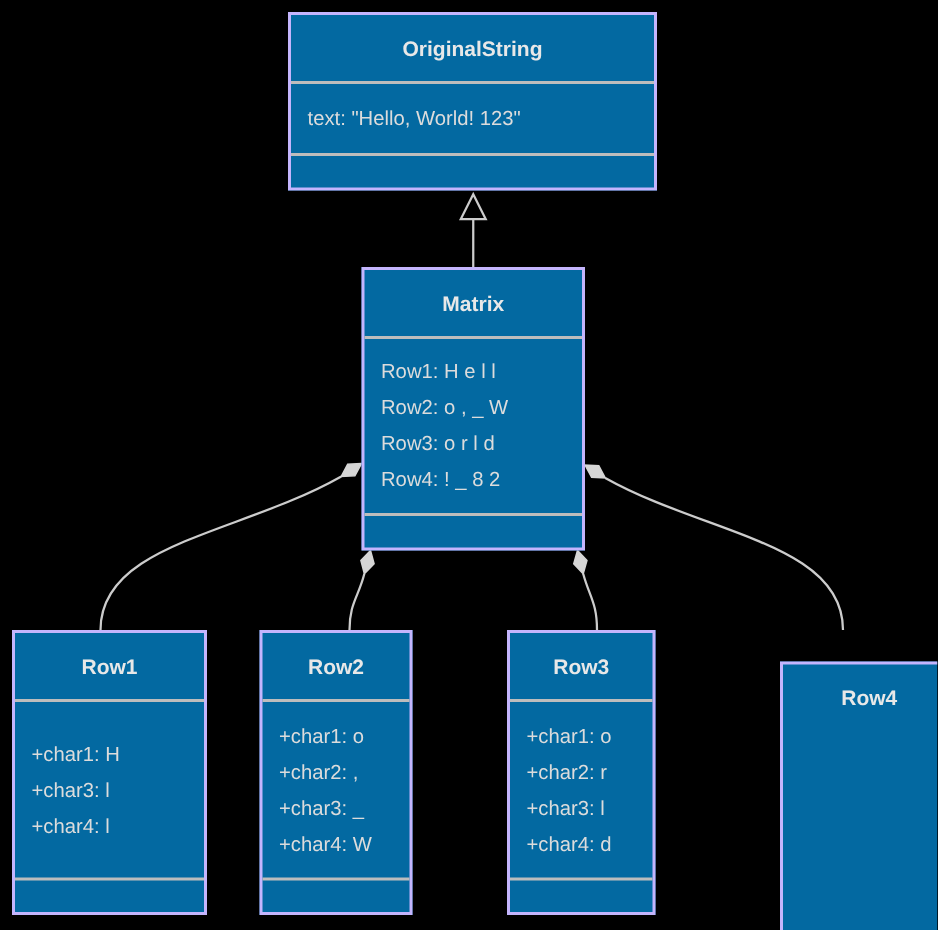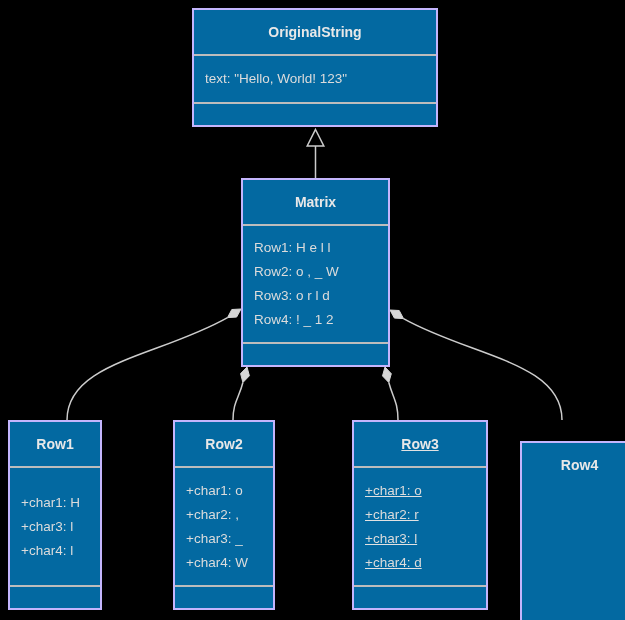--- a/index.html
+++ b/index.html
@@ -49,23 +49,23 @@
     line-height: 24px;
     white-space: pre;
     color: #dcdcdc;
   }
   .uml-empty {
     flex: 0 0 21px;
   }
   
   #class-originalstring { left: 192px; top: 8px;   width: 246px; height: 119px; }
   #class-matrix         { left: 241px; top: 178px; width: 149px; height: 189px; }
-  #class-row1           { left: 8px;   top: 420px; width: 94px; height: 190px; justify-content: space-between; }
+  #class-row1           { left: 8px;   top: 420px; width: 130px; height: 190px; justify-content: space-between; }
   #class-row2           { left: 173px; top: 420px; width: 102px; height: 190px; }
-  #class-row3           { left: 352px; top: 420px; width: 136px; height: 190px; text-decoration: underline; }
+  #class-row3           { left: 338px; top: 420px; width: 99px; height: 190px; }
   #class-row4           { left: 504px; top: 441px; width: 119px; height: 190px; margin-left: 16px; }
 </style>
 </head>
 <body>
 
 <div id="canvas">
 
   <svg id="edge-layer" viewBox="0 0 625 620" xmlns="http://www.w3.org/2000/svg">
 
     <line x1="315.5" y1="146" x2="315.5" y2="178" stroke="#cccccc" stroke-width="1.5"></line>
@@ -91,21 +91,21 @@
     </div>
     <div class="uml-empty"></div>
   </div>
 
   <div class="uml-class" id="class-matrix">
     <div class="uml-title">Matrix</div>
     <div class="uml-attrs">
       <div class="uml-attr">Row1: H e l l</div>
       <div class="uml-attr">Row2: o , _ W</div>
       <div class="uml-attr">Row3: o r l d</div>
-      <div class="uml-attr">Row4: ! _ 1 2</div>
+      <div class="uml-attr">Row4: ! _ 8 2</div>
     </div>
     <div class="uml-empty"></div>
   </div>
 
   <div class="uml-class" id="class-row1">
     <div class="uml-title">Row1</div>
     <div class="uml-attrs">
       <div class="uml-attr">+char1: H</div>
       <div class="uml-attr">+char3: l</div>
       <div class="uml-attr">+char4: l</div>

